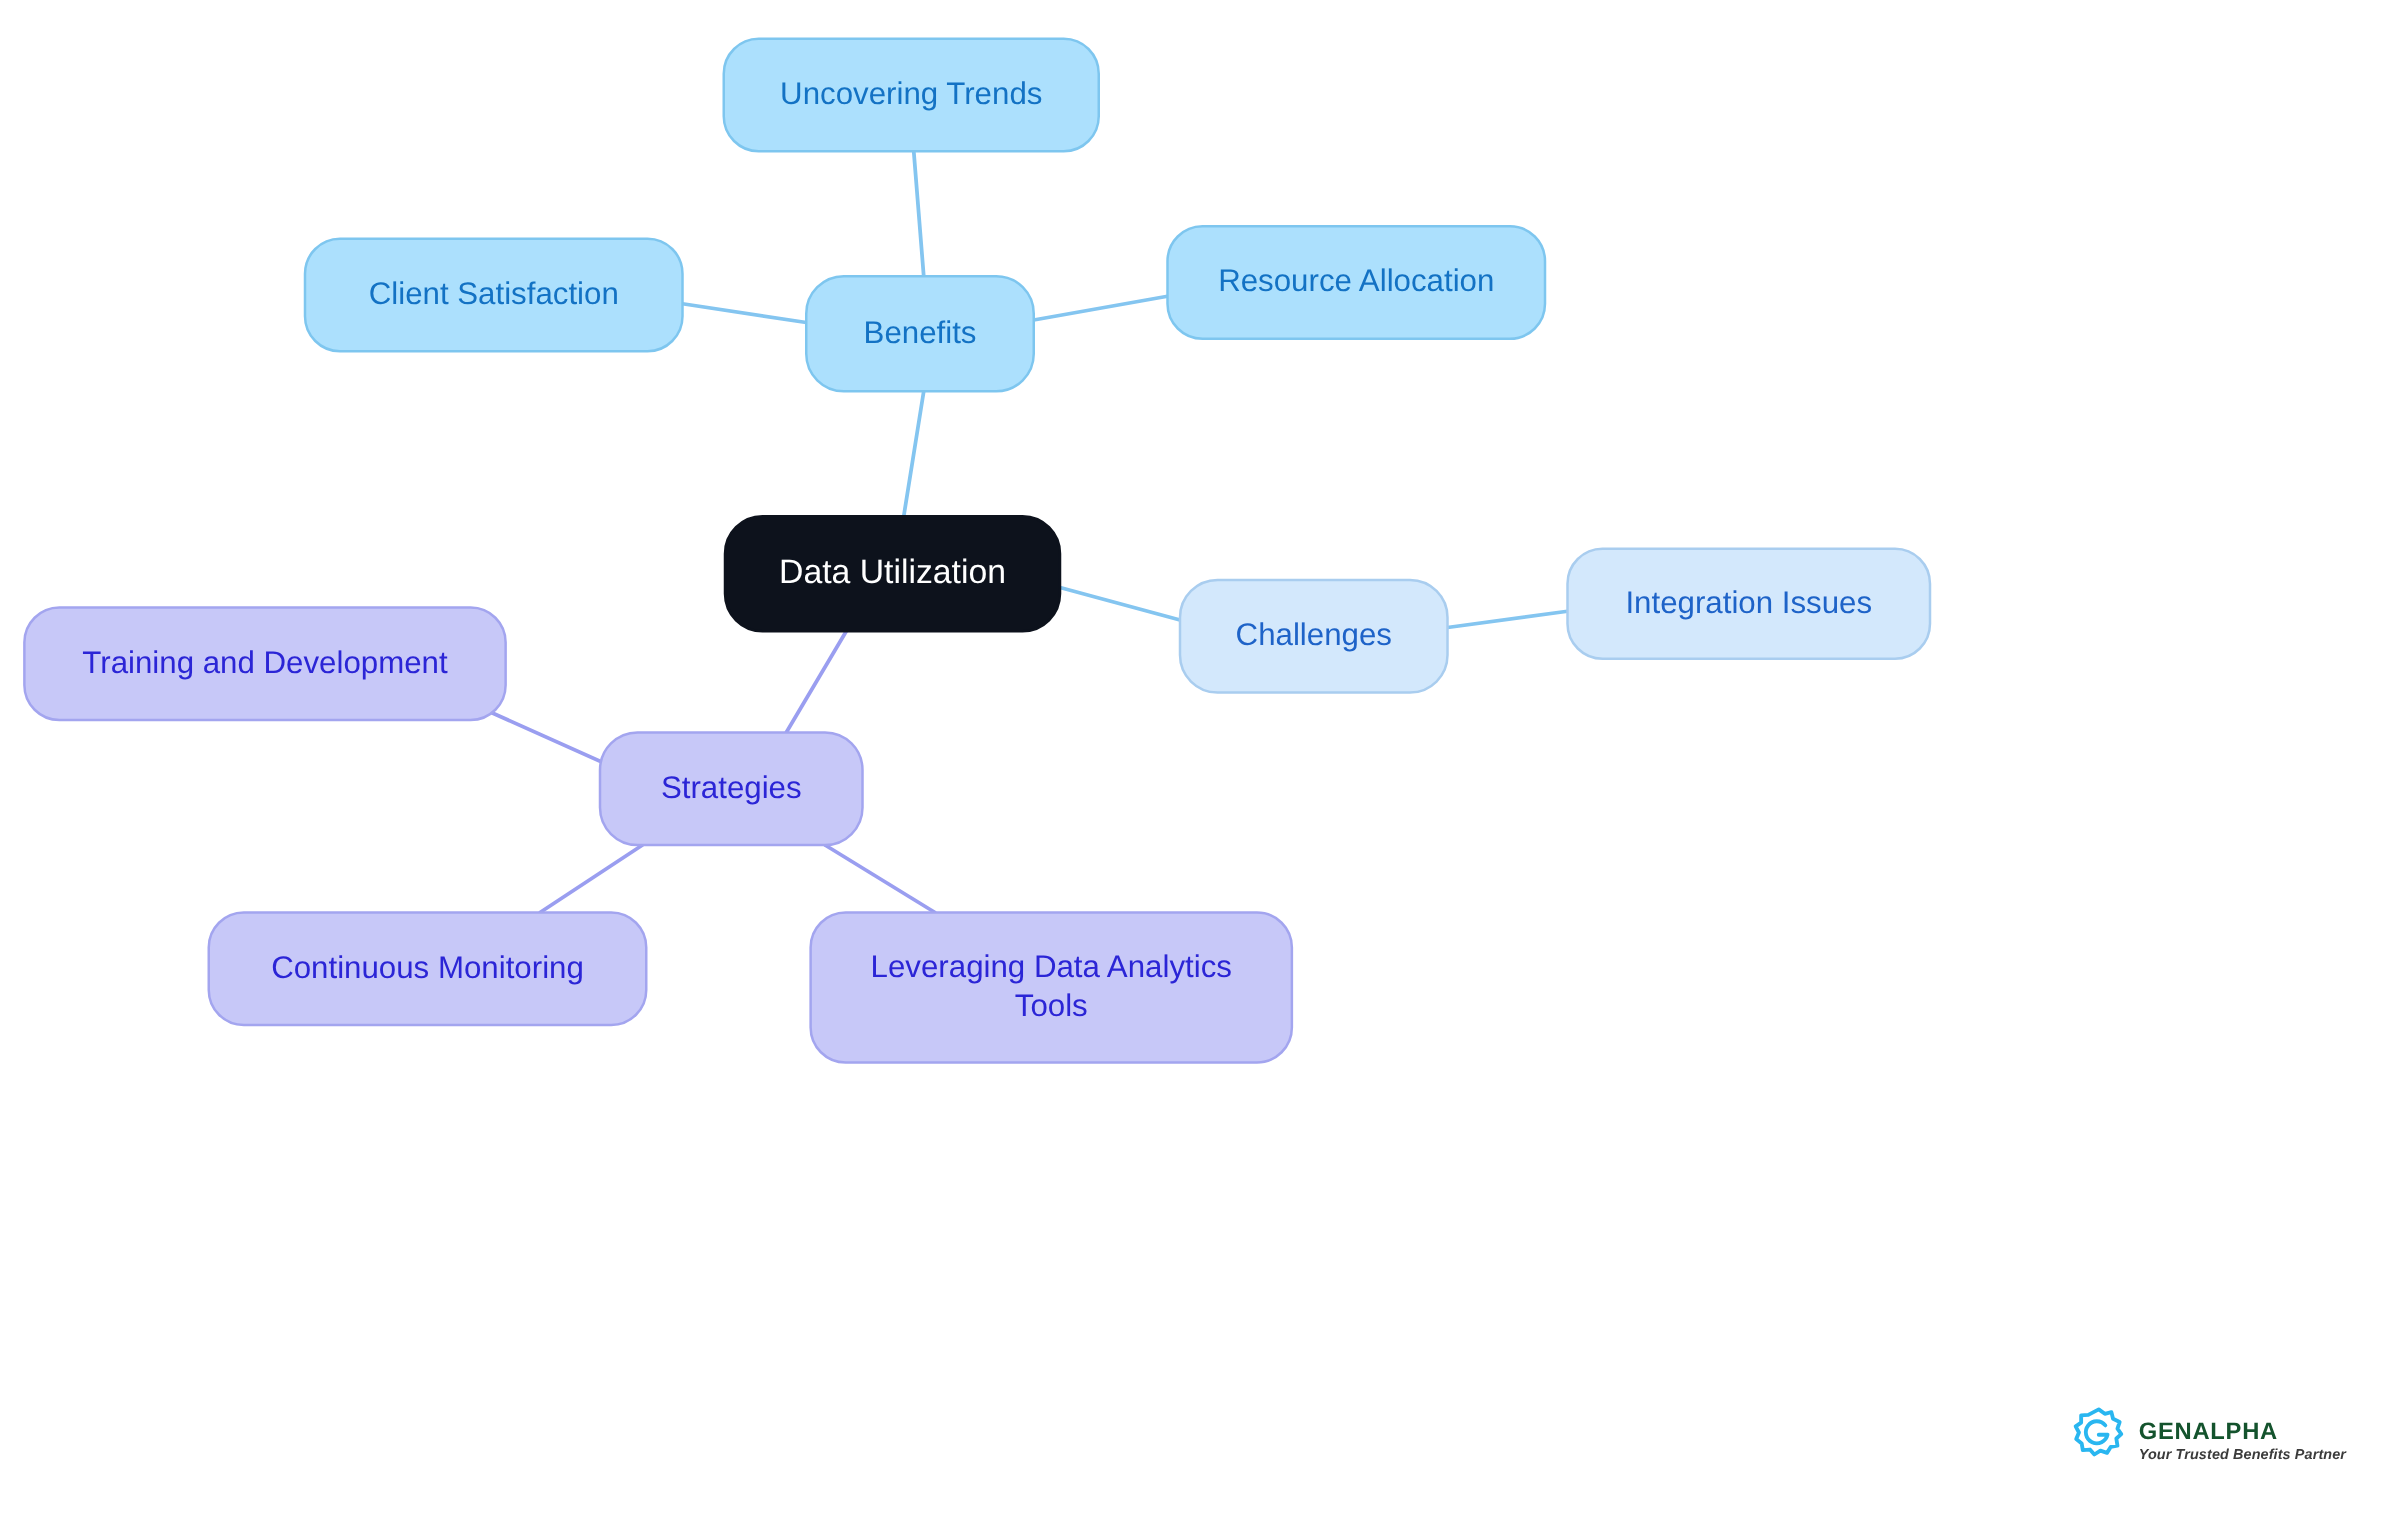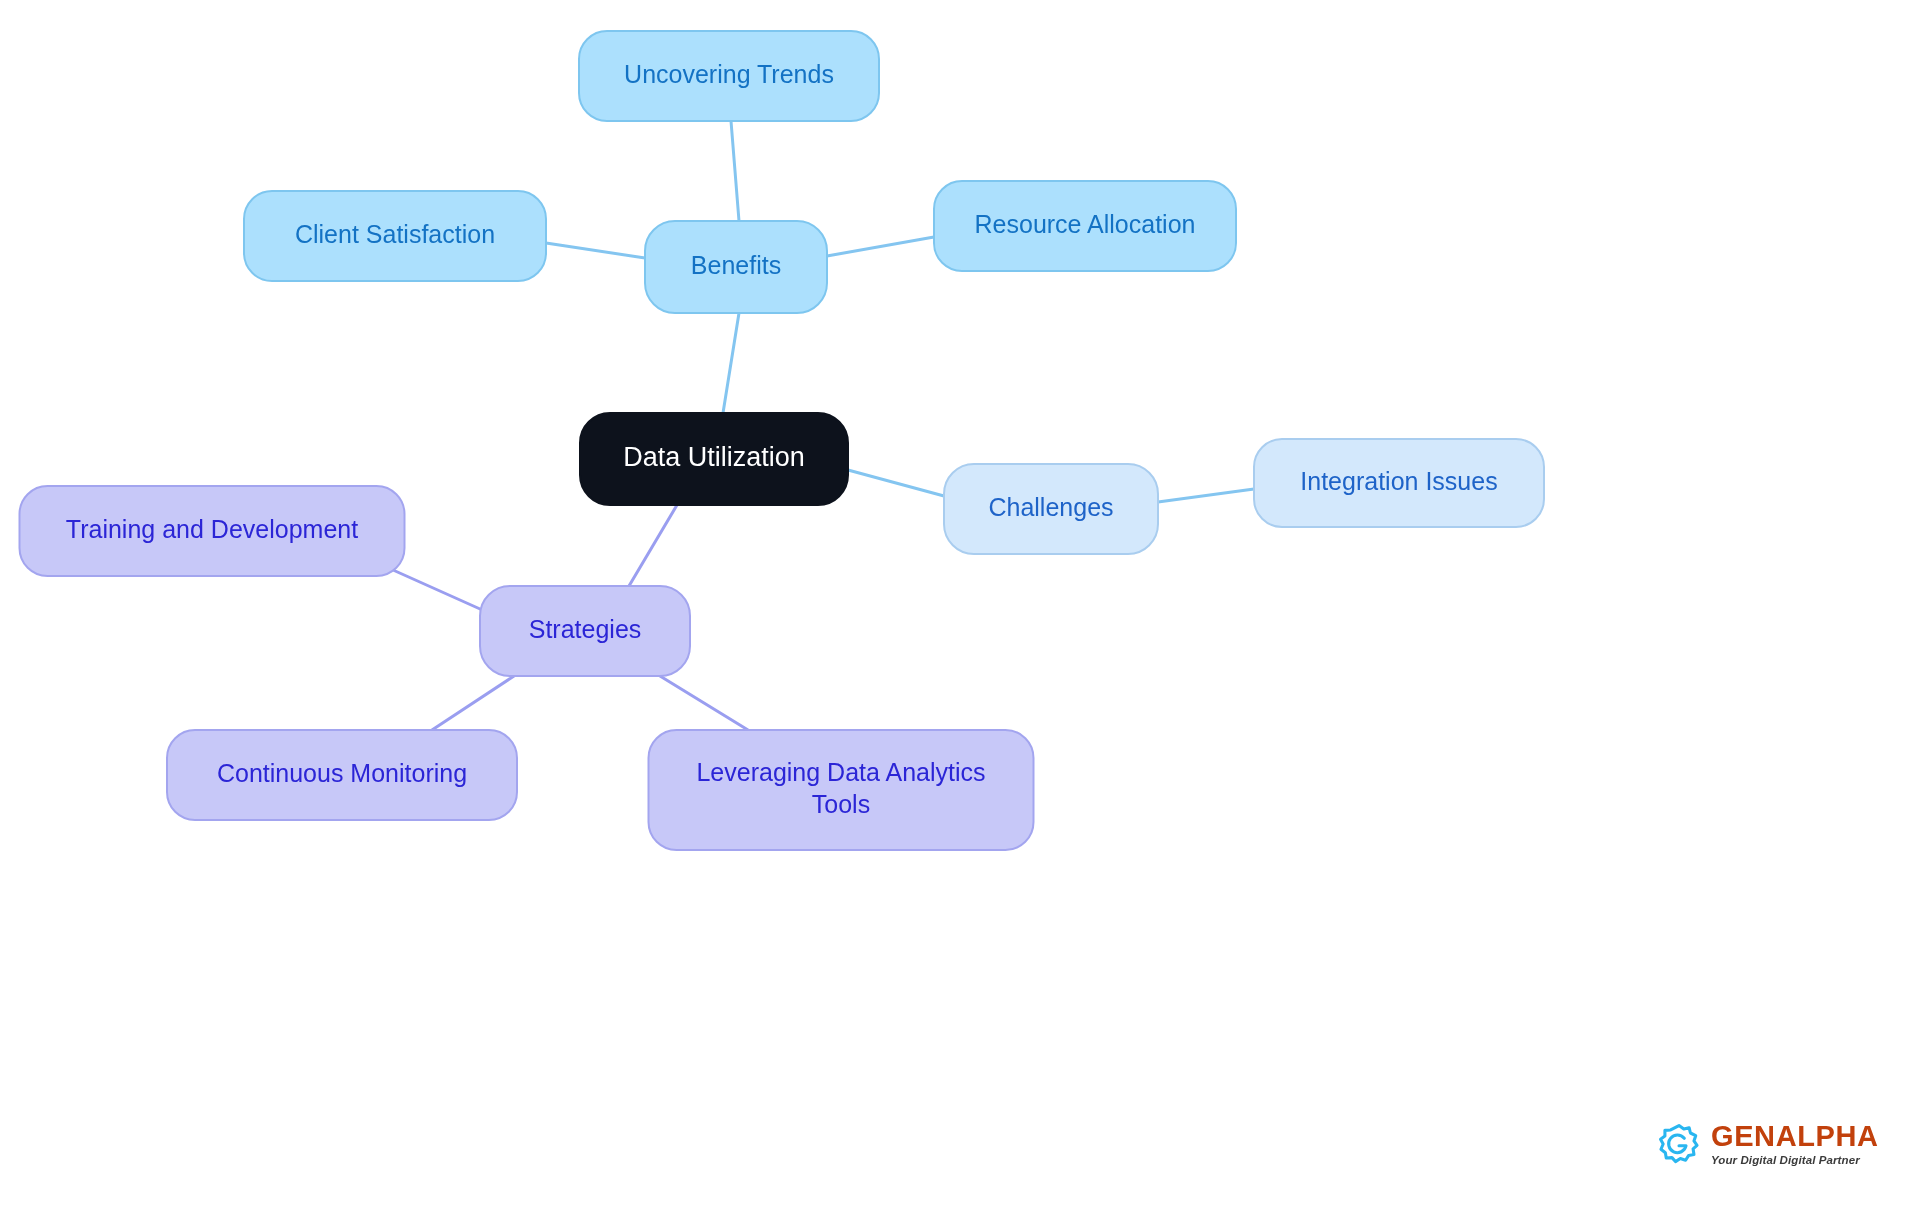--- a/index.html
+++ b/index.html
@@ -41,24 +41,25 @@
     align-items: center;
     gap: 10px;
   }
   .brand-text-block {
     display: flex;
     flex-direction: column;
     line-height: 1;
   }
   .brand-name {
     font-family: "Liberation Sans", sans-serif;
-    font-size: 29px;
+    font-size: 19px;
     font-weight: bold;
     letter-spacing: 0.6px;
-    color: #c2410c;
+    color: #14532d;
+    margin-top: 14px;
   }
   .brand-tagline {
     font-family: "Liberation Sans", sans-serif;
     font-size: 11.5px;
     font-style: italic;
     font-weight: bold;
     color: #3b3b3b;
     margin-top: 4px;
     letter-spacing: 0.1px;
   }
@@ -129,15 +130,15 @@
 
 <div class="brand-logo">
   <svg width="44" height="44" viewBox="0 0 100 100">
     <g fill="none" stroke="#29b6f0" stroke-width="7" stroke-linejoin="round" stroke-linecap="round">
       <path d="M50 8 L61 16 L73 13 L76 25 L88 31 L84 43 L91 53 L82 61 L84 74 L72 76 L65 87 L53 83 L42 90 L34 81 L21 82 L19 70 L9 62 L14 50 L8 39 L18 32 L18 19 L31 18 Z"></path>
       <path d="M62 37 A20 20 0 1 0 66 54 L50 54"></path>
     </g>
   </svg>
   <div class="brand-text-block">
     <span class="brand-name">GENALPHA</span>
-    <span class="brand-tagline">Your Digital Digital Partner</span>
+    <span class="brand-tagline">Your Trusted Benefits Partner</span>
   </div>
 </div>
 
 </body></html>

